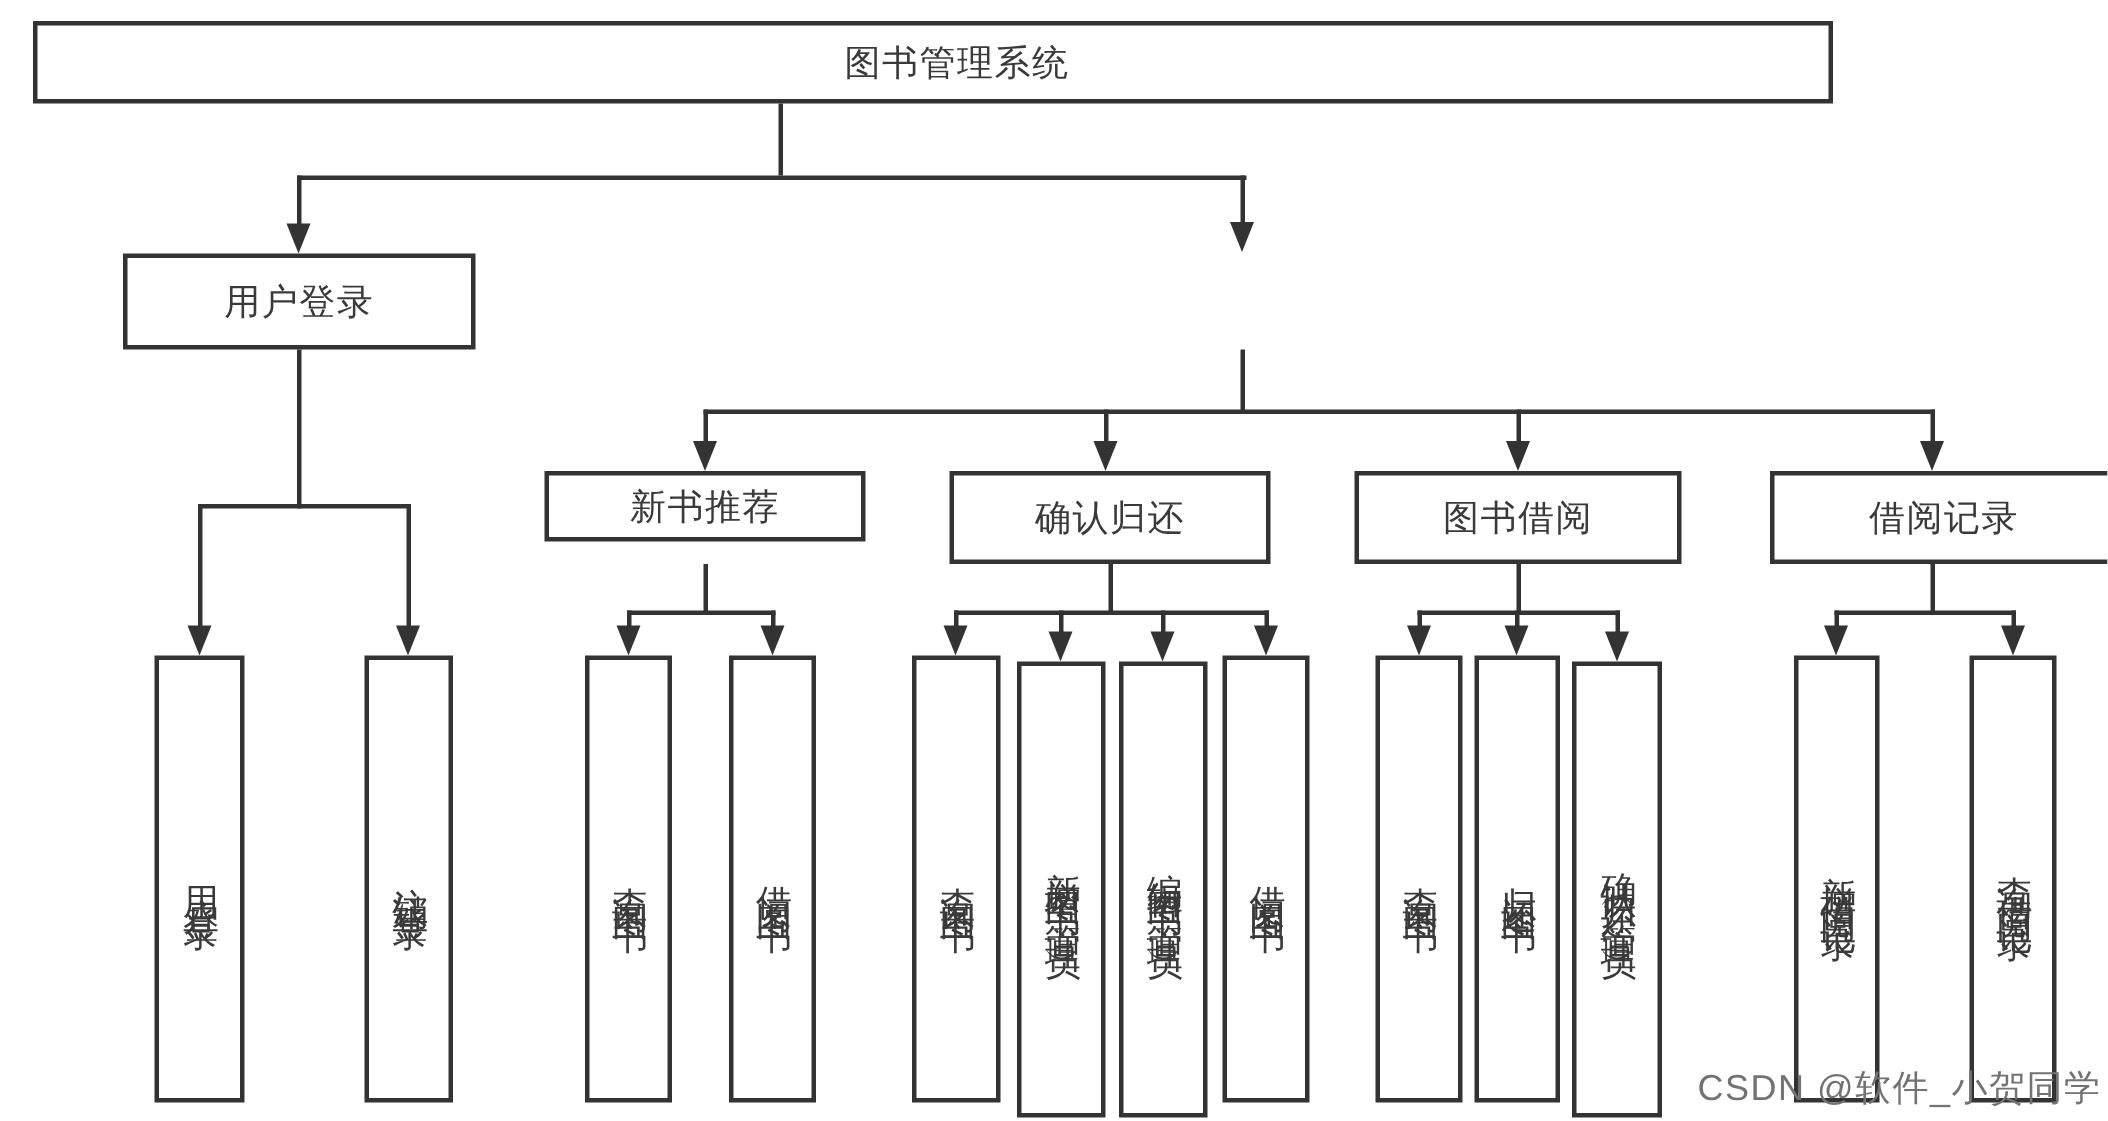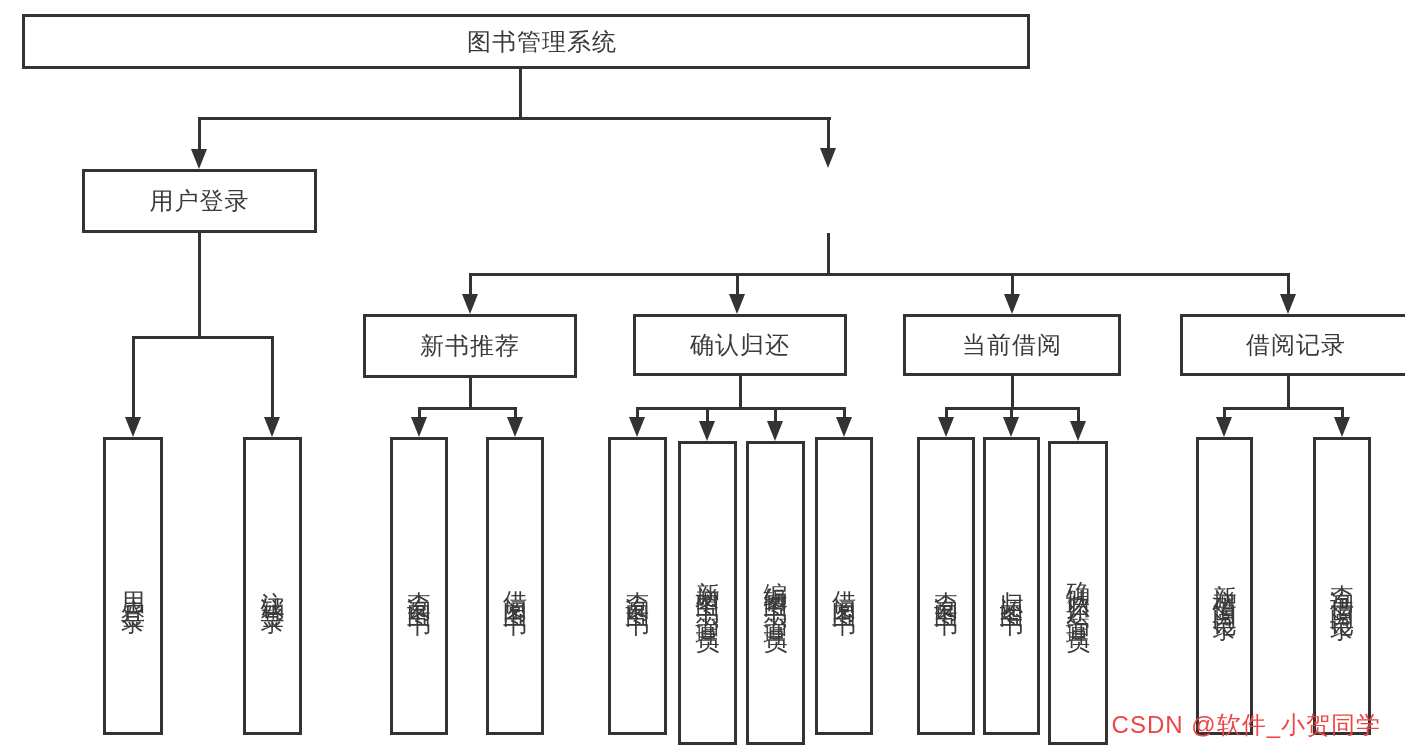--- a/index.html
+++ b/index.html
@@ -38,32 +38,32 @@
   .vline{position:absolute;width:3px;background:#333333;}
   .hline{position:absolute;height:3px;background:#333333;}
   .arrow{
     position:absolute;width:0;height:0;
     border-left:8px solid transparent;
     border-right:8px solid transparent;
     border-top:20px solid #333333;
   }
   .watermark{
     position:absolute;
-    right:24px;bottom:6px;
-    font-size:24px;color:#ef4444;
+    right:4px;bottom:6px;
+    font-size:24px;color:#737373;
     letter-spacing:1px;
     white-space:nowrap;
   }
 </style>
 </head>
 <body>
 
 <div id="canvas">
 
-  <div class="hbox" style="left:22px;top:14px;width:1008px;height:55px;padding-left:32px;">
+  <div class="hbox" style="left:22px;top:14px;width:1200px;height:55px;padding-left:32px;">
     <span>图书管理系统</span>
   </div>
 
   <div class="vline" style="left:519px;top:69px;height:48px;"></div>
   <div class="hline" style="left:198px;top:117px;width:633px;"></div>
   <div class="vline" style="left:198px;top:117px;height:34px;"></div>
   <div class="arrow" style="left:191px;top:149px;"></div>
   <div class="vline" style="left:827px;top:117px;height:33px;"></div>
   <div class="arrow" style="left:820px;top:148px;"></div>
 
@@ -82,28 +82,28 @@
   <div class="hline" style="left:469px;top:273px;width:821px;"></div>
   <div class="vline" style="left:469px;top:273px;height:24px;"></div>
   <div class="arrow" style="left:462px;top:294px;"></div>
   <div class="vline" style="left:736px;top:273px;height:24px;"></div>
   <div class="arrow" style="left:729px;top:294px;"></div>
   <div class="vline" style="left:1011px;top:273px;height:24px;"></div>
   <div class="arrow" style="left:1004px;top:294px;"></div>
   <div class="vline" style="left:1287px;top:273px;height:24px;"></div>
   <div class="arrow" style="left:1280px;top:294px;"></div>
 
-  <div class="hbox" style="left:363px;top:314px;width:214px;height:64px;">
+  <div class="hbox" style="left:363px;top:314px;width:214px;height:47px;">
     <span>新书推荐</span>
   </div>
   <div class="hbox" style="left:633px;top:314px;width:214px;height:62px;">
     <span>确认归还</span>
   </div>
   <div class="hbox" style="left:903px;top:314px;width:218px;height:62px;">
-    <span>当前借阅</span>
+    <span>图书借阅</span>
   </div>
   <div class="hbox" style="left:1180px;top:314px;width:232px;height:62px;">
     <span>借阅记录</span>
   </div>
 
   <div class="vline" style="left:469px;top:376px;height:34px;"></div>
   <div class="hline" style="left:418px;top:407px;width:99px;"></div>
   <div class="vline" style="left:418px;top:407px;height:13px;"></div>
   <div class="arrow" style="left:411px;top:417px;"></div>
   <div class="vline" style="left:514px;top:407px;height:13px;"></div>

